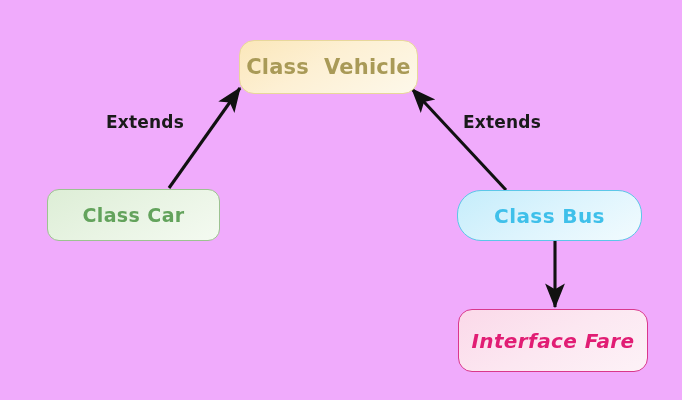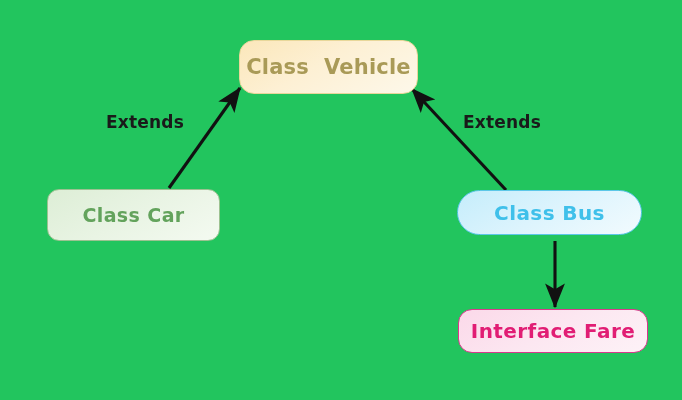--- a/index.html
+++ b/index.html
@@ -10,21 +10,21 @@
     width: 682px;
     height: 400px;
     background: #f4f4f4;
     font-family: "DejaVu Sans", sans-serif;
     overflow: hidden;
   }
   #diagram-root {
     position: relative;
     width: 682px;
     height: 400px;
-    background: #22c55e;
+    background: #f0abfc;
   }
   #edge-layer {
     position: absolute;
     left: 0;
     top: 0;
     width: 682px;
     height: 400px;
   }
   .node {
     position: absolute;
@@ -69,38 +69,39 @@
   }
   #node-car .node-label {
     color: #63a35c;
     font-size: 19px;
   }
   
   #node-bus {
     left: 457px;
     top: 190px;
     width: 185px;
-    height: 45px;
+    height: 51px;
     border-color: #5cc7e8;
     background: linear-gradient(150deg, #c5edfb 0%, #ddf4fd 50%, #f2fbfe 100%);
     border-radius: 24px;
   }
   #node-bus .node-label {
     color: #3fc0ea;
     font-size: 20px;
   }
   
   #node-fare {
     left: 458px;
     top: 309px;
     width: 190px;
-    height: 44px;
+    height: 63px;
     border-color: #d9388c;
     background: linear-gradient(150deg, #fbd9e9 0%, #fce7f1 50%, #fdf2f7 100%);
     border-radius: 14px;
+    font-style: italic;
   }
   #node-fare .node-label {
     color: #e11d74;
     font-size: 20px;
   }
   .edge-label {
     position: absolute;
     color: #1a1a1a;
     font-weight: bold;
     font-size: 17px;

